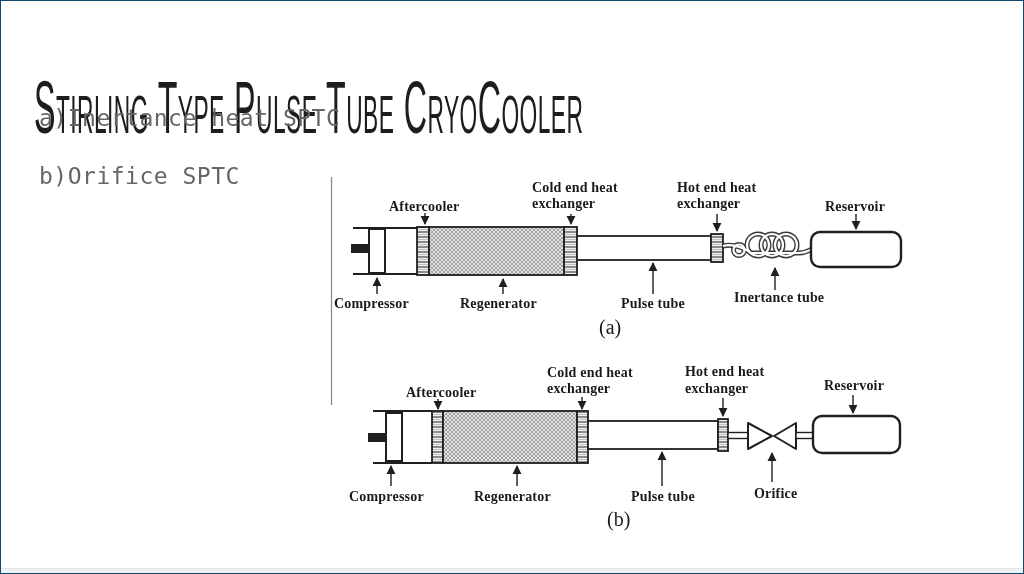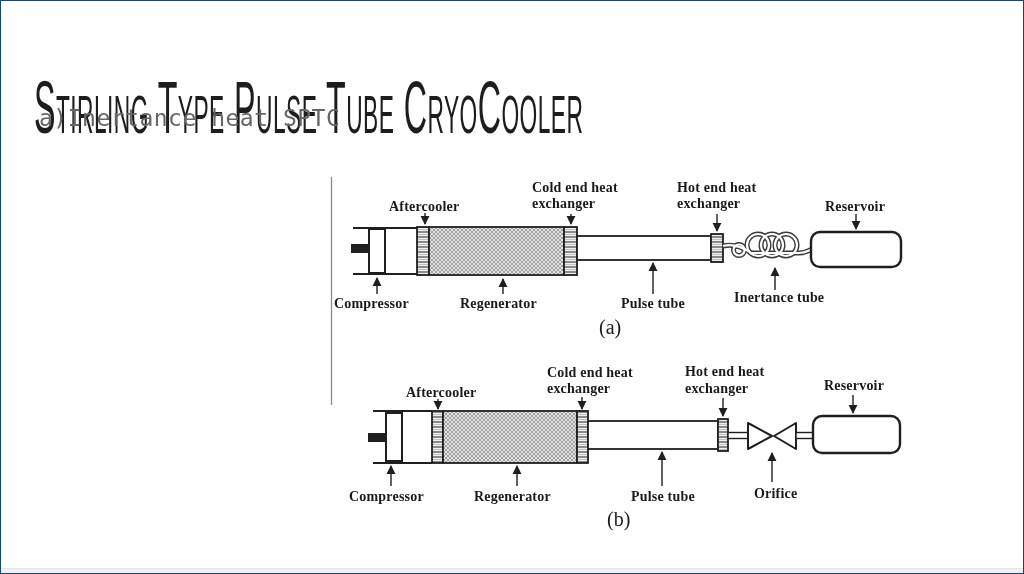--- a/index.html
+++ b/index.html
@@ -28,20 +28,21 @@
   .ink{stroke:#1f1f1f;}
   .arrow{stroke:#1f1f1f;stroke-width:1.4;}
 </style>
 </head>
 <body>
 
 <div class="slide">
 
   <h1 class="title">Stirling Type Pulse Tube CryoCooler</h1>
   <div class="subtitle sub-a">a)Inertance heat SPTC</div>
+  <div class="subtitle sub-b">b)Orifice SPTC</div>
 
   <svg width="1024" height="574" viewBox="0 0 1024 574">
     <defs>
       <marker id="arr" viewBox="0 0 10 10" refX="9" refY="5" markerWidth="6.5" markerHeight="6.5" orient="auto-start-reverse">
         <path d="M0,0 L10,5 L0,10 z" fill="#1f1f1f"></path>
       </marker>
       <pattern id="hatch" width="6" height="5" patternUnits="userSpaceOnUse">
         <rect width="6" height="5" fill="#efefef"></rect>
         <rect y="0" width="6" height="2" fill="#8a8a8a"></rect>
         <rect y="3" width="6" height="1" fill="#c2c2c2"></rect>

